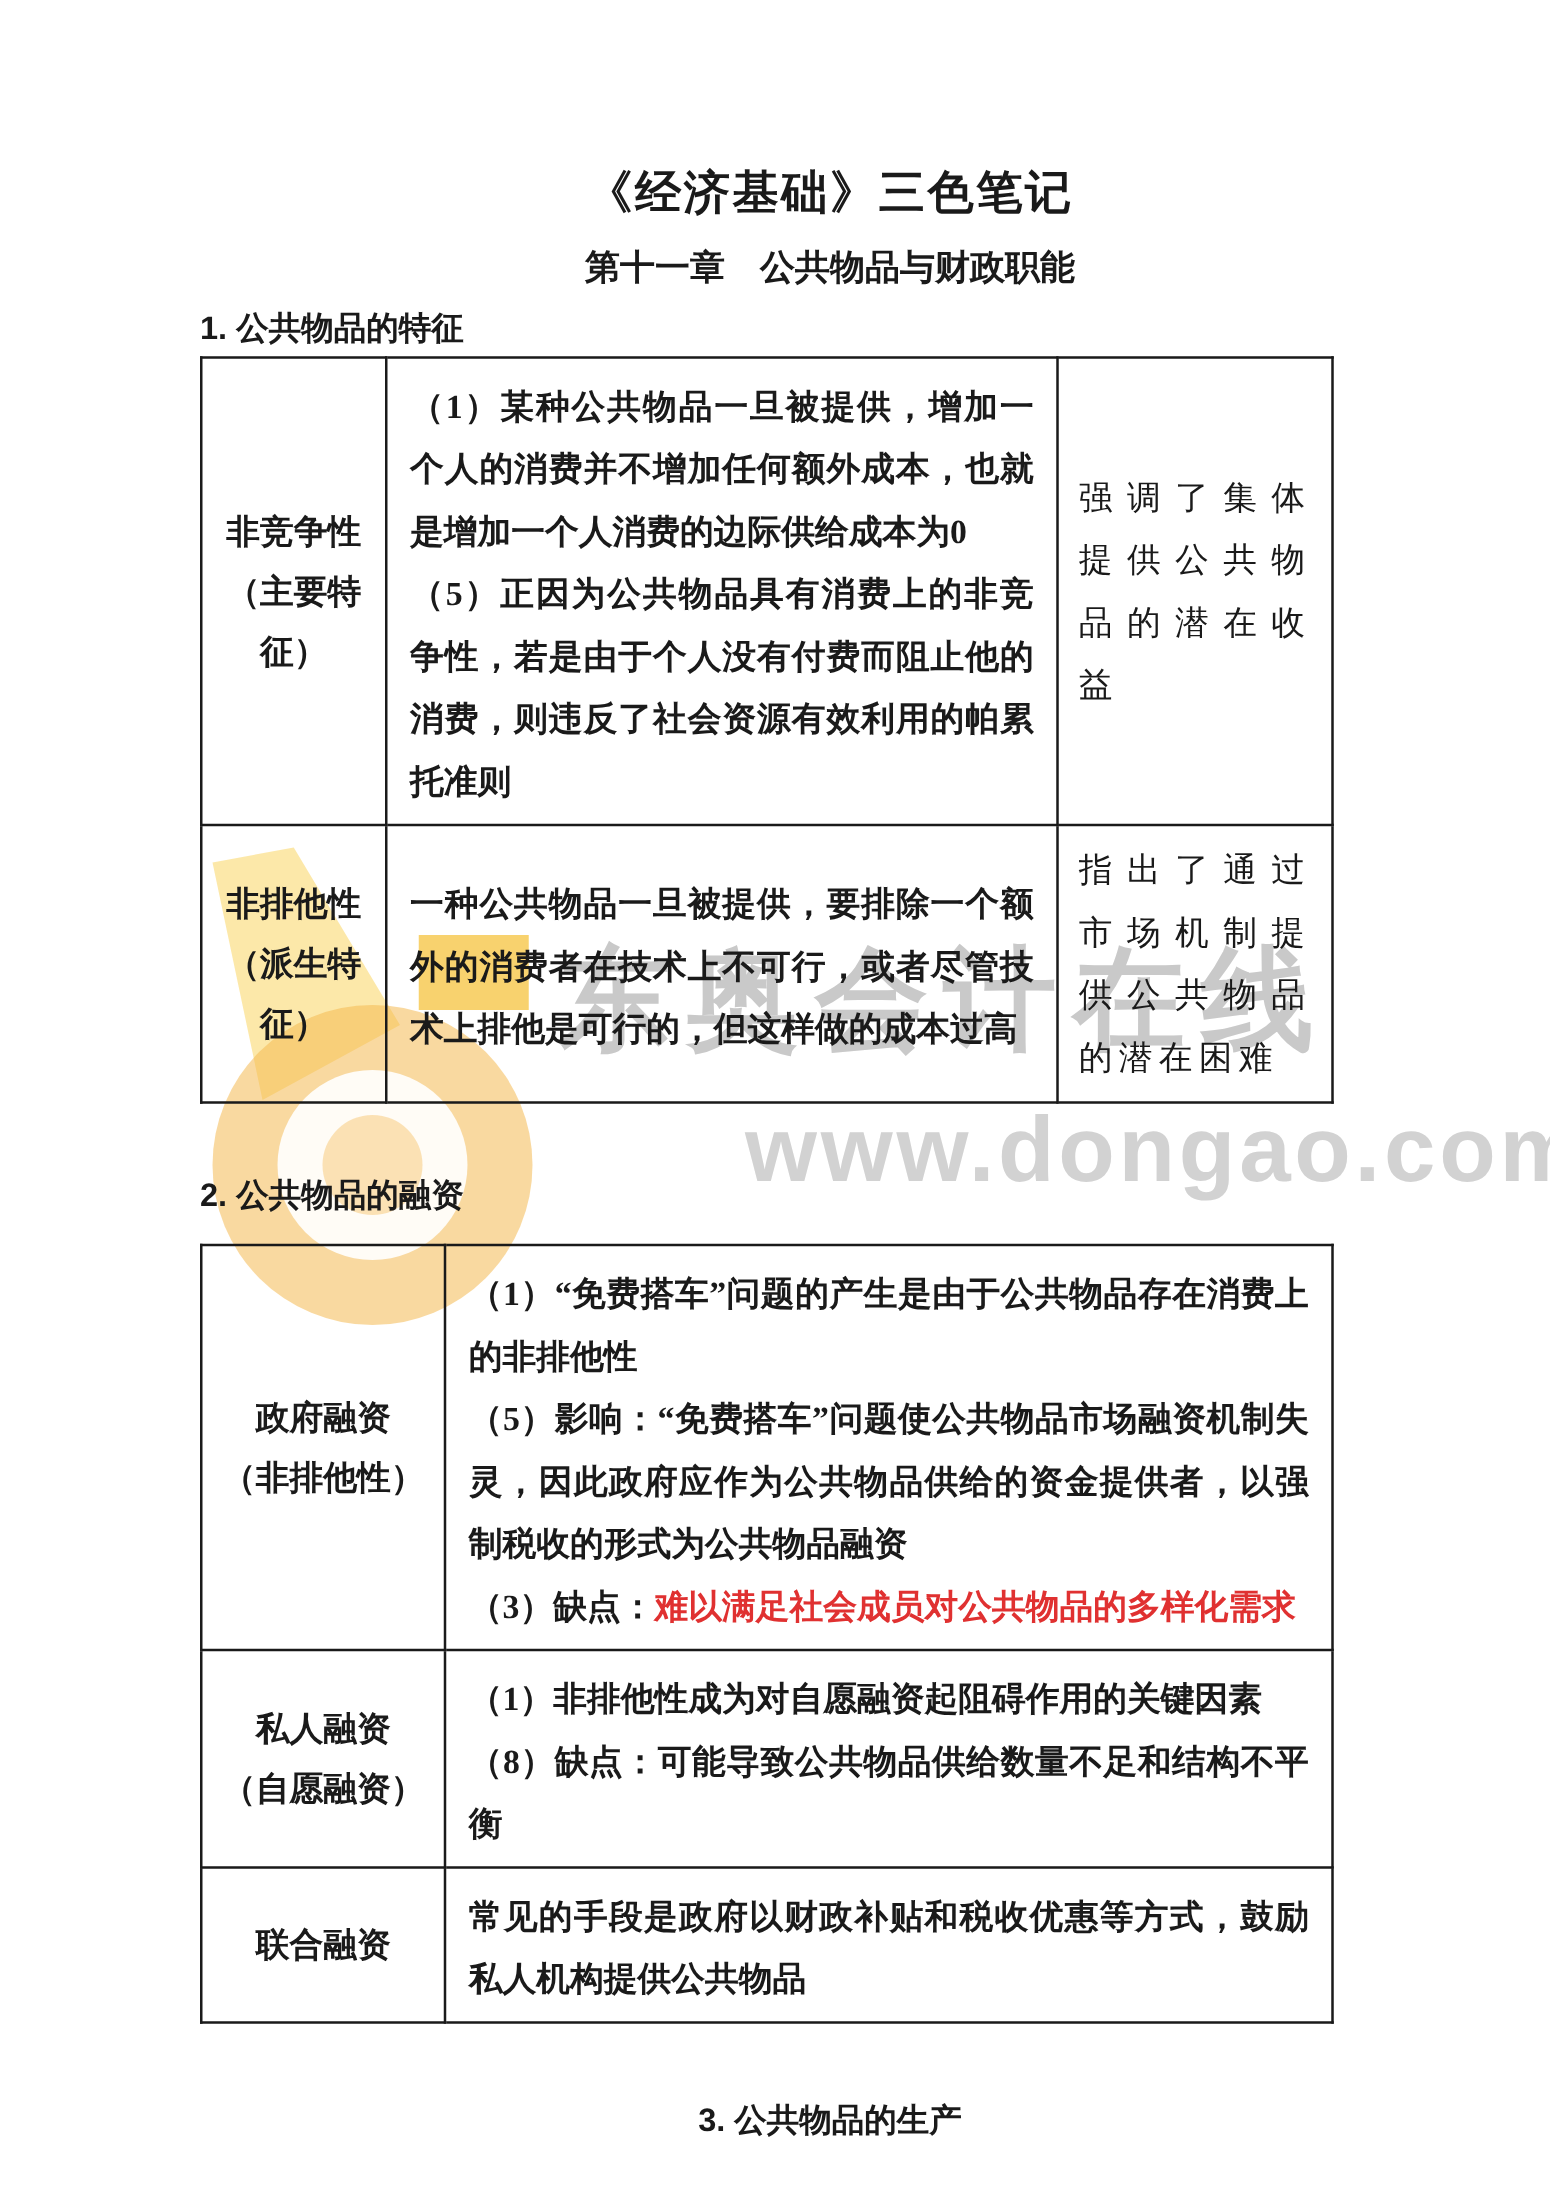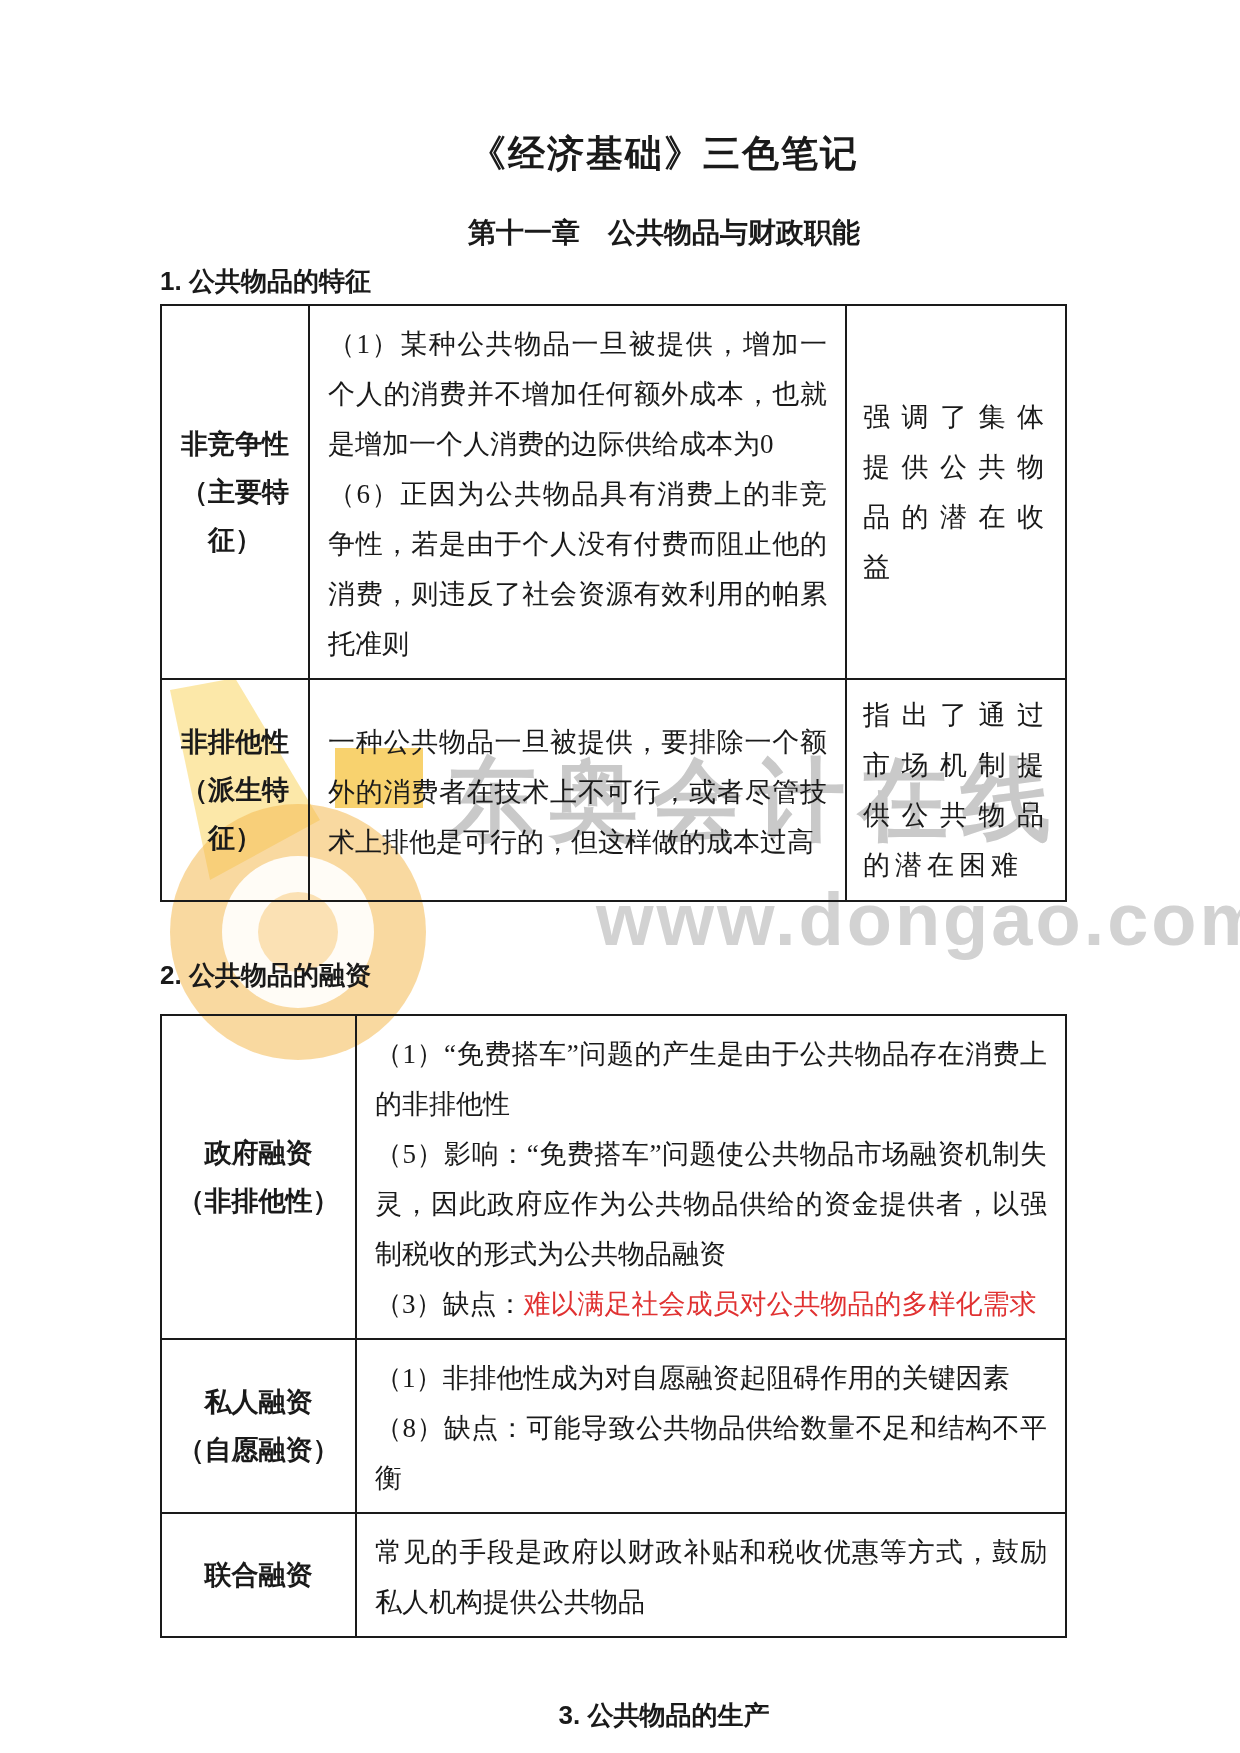--- a/index.html
+++ b/index.html
@@ -33,21 +33,21 @@
   .content { position:relative; z-index:1; padding:0 72px 0 160px; }
 
   .doc-title {
     padding-top:131px;
     text-align:center;
     font-family:"Liberation Sans","DejaVu Sans",sans-serif;
     font-weight:700; font-size:37px; line-height:46px;
     letter-spacing:2px;
   }
   .chapter-heading {
-    margin-top:38px;
+    margin-top:19px;
     text-align:center;
     font-family:"Liberation Sans","DejaVu Sans",sans-serif;
     font-weight:700; font-size:28px; line-height:36px;
   }
   .section-heading {
     font-family:"Liberation Sans","DejaVu Sans",sans-serif;
     font-weight:700; font-size:26px; line-height:34px;
   }
   .sh1 { margin-top:13px; }
   .sh2 { margin-top:56px; }
@@ -69,21 +69,21 @@
   .label-cell {
     text-align:center;
     font-family:"Liberation Sans","DejaVu Sans",sans-serif;
     font-weight:700; font-size:27px; line-height:48px;border-radius:17px;
   }
   .content-cell {
     font-size:27px; line-height:50px;
     padding:13px 18px 9px 18px;
     text-align:justify;
   }
-  .content-cell p { margin:0; }
+  .content-cell p { margin:0;font-weight:bold; }
   .note-cell {
     font-size:27px; line-height:50px;
     padding:10px 16px;
     text-align:justify;
     letter-spacing:5px;
   }
   .red-text { color:#e03131; }
 
   .r-t1a { height:311px; }
   .r-t1b { height:144px; }
@@ -121,21 +121,21 @@
           <col style="width:220px">
         </colgroup>
       <tbody>
           <tr class="r-t1a">
         <td class="label-cell">
           <div>非竞争性</div>
           <div>（主要特征）</div>
         </td>
         <td class="content-cell">
           <p>（1）某种公共物品一旦被提供，增加一个人的消费并不增加任何额外成本，也就是增加一个人消费的边际供给成本为0</p>
-          <p>（6）正因为公共物品具有消费上的非竞争性，若是由于个人没有付费而阻止他的消费，则违反了社会资源有效利用的帕累托准则</p>
+          <p>（5）正因为公共物品具有消费上的非竞争性，若是由于个人没有付费而阻止他的消费，则违反了社会资源有效利用的帕累托准则</p>
         </td>
         <td class="note-cell">强调了集体提供公共物品的潜在收益</td>
       </tr>
       <tr class="r-t1b">
         <td class="label-cell">
           <div>非排他性</div>
           <div>（派生特征）</div>
         </td>
         <td class="content-cell">
           <p>一种公共物品一旦被提供，要排除一个额外的消费者在技术上不可行，或者尽管技术上排他是可行的，但这样做的成本过高</p>

